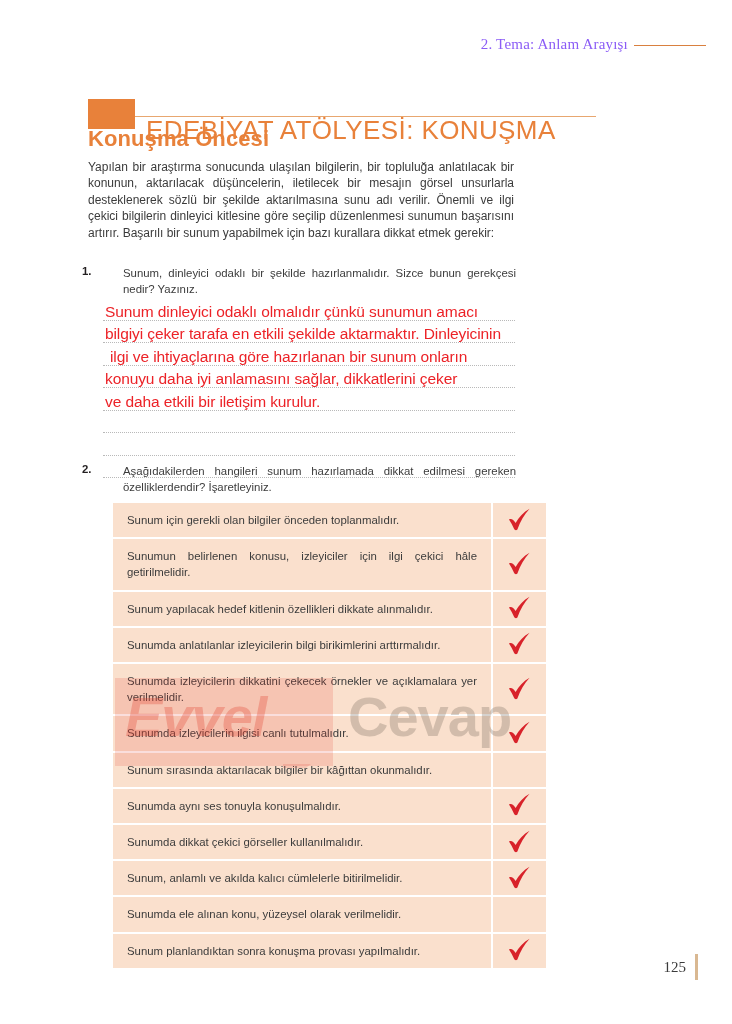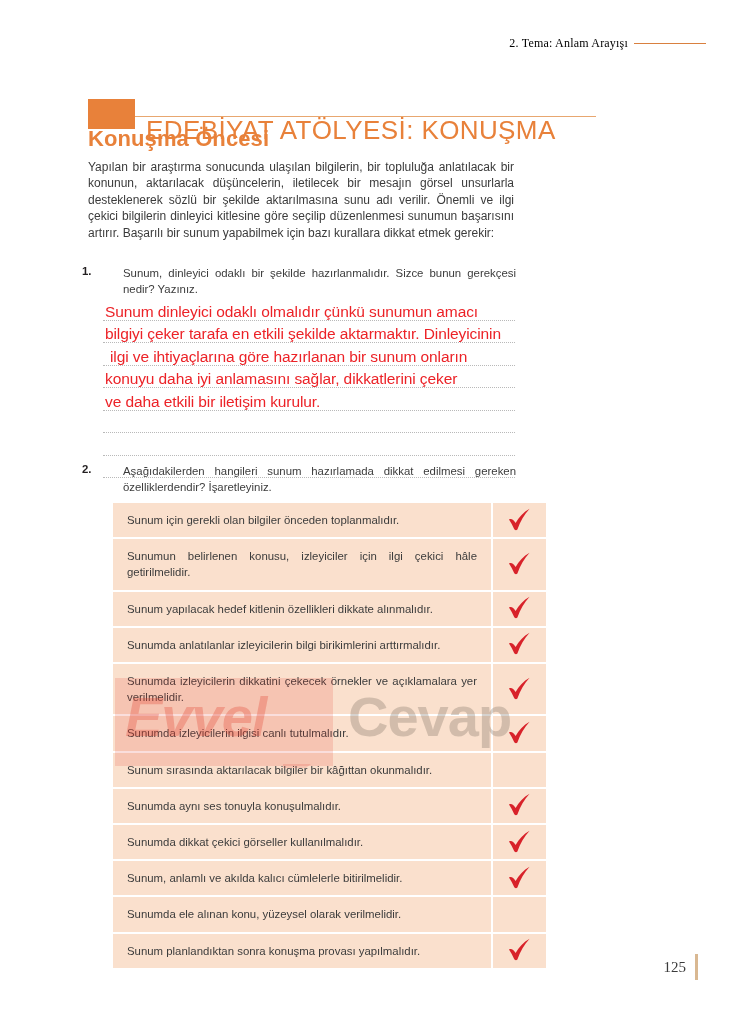--- a/index.html
+++ b/index.html
@@ -27,22 +27,22 @@
   .running-head {
     position: absolute;
     top: 36px;
     right: 26px;
     display: flex;
     align-items: baseline;
     gap: 6px;
   }
   .running-head-text {
     font-family: "Liberation Serif", serif;
-    font-size: 12px;
-    color: #000000;
+    font-size: 15px;
+    color: #8b5cf6;
     letter-spacing: 0.2px;
     white-space: nowrap;
     text-align: center;
   }
   .running-head-rule {
     width: 72px;
     height: 1.5px;
     background: #d9803f;
     position: relative;
     top: -3px;

